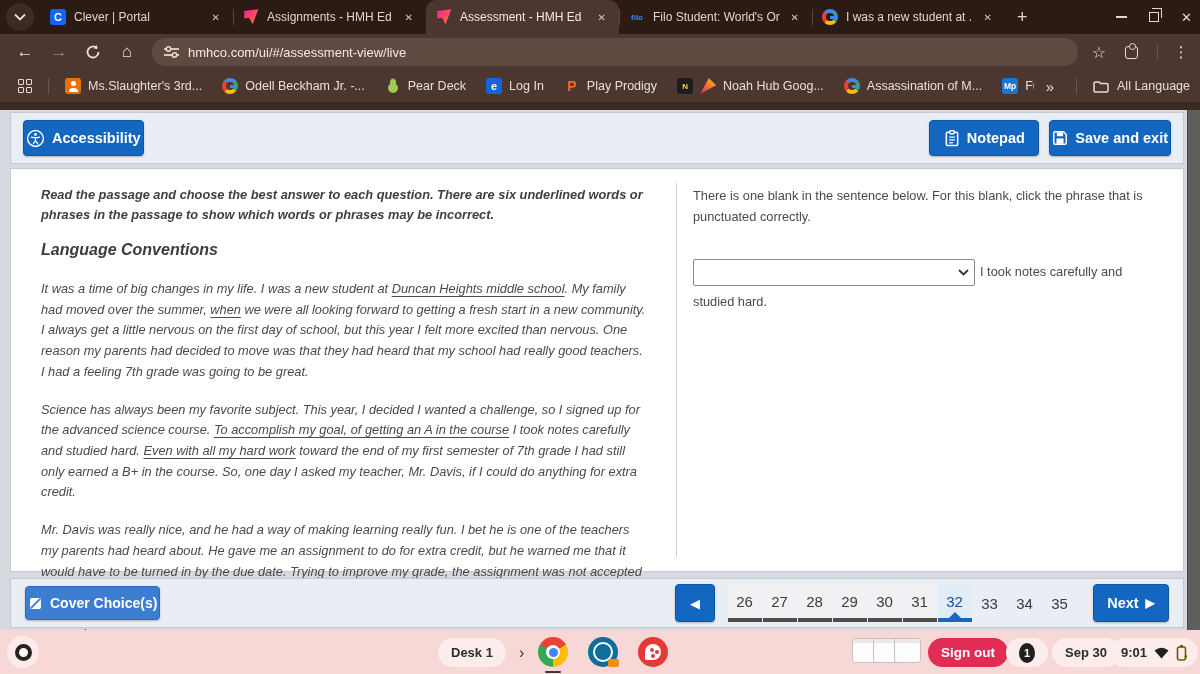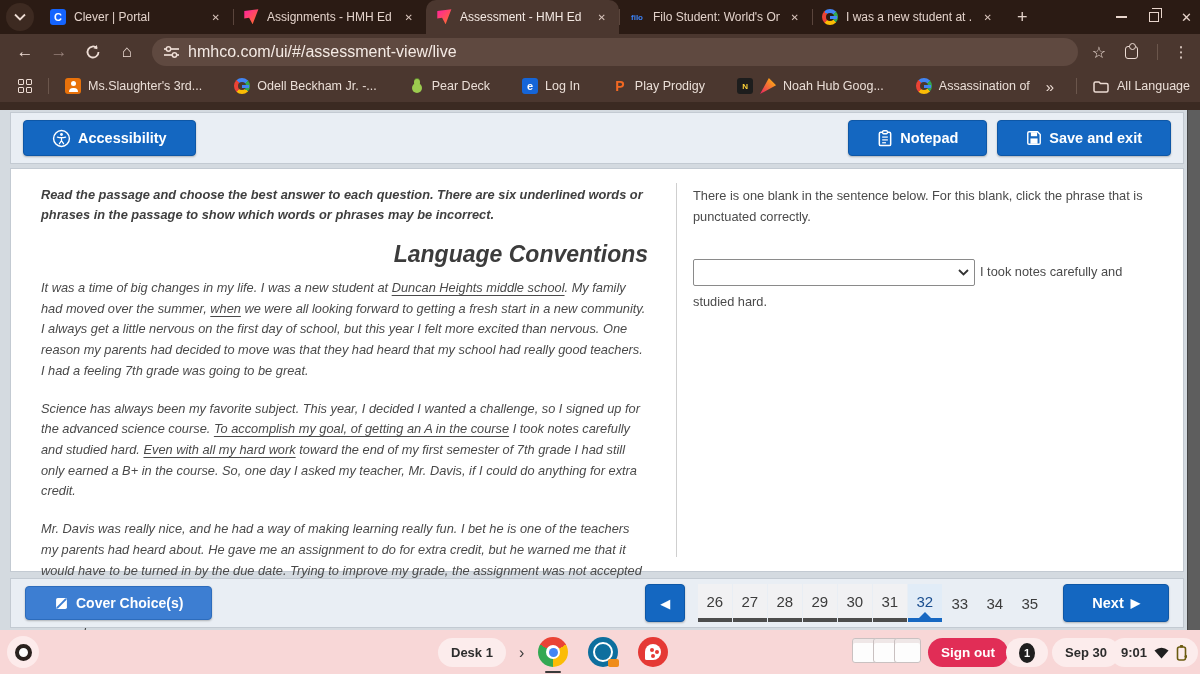--- a/index.html
+++ b/index.html
@@ -25,33 +25,33 @@
   .win-controls { position:absolute; right:8px; top:0; height:34px; display:flex; align-items:center; gap:22px; color:#e8d5cc; }
   .win-min { width:11px; height:2px; background:#e8d5cc; }
   .win-restore { width:10px; height:10px; border:1.6px solid #e8d5cc; position:relative; }
   .win-restore::after { content:""; position:absolute; left:2px; top:-5px; width:9px; height:9px; border-top:1.6px solid #e8d5cc; border-right:1.6px solid #e8d5cc; }
   .win-close { font-size:13px; line-height:1; }
 
   .nav-toolbar { position:absolute; top:34px; left:0; width:1200px; height:36px; background:#4b372f; display:flex; align-items:center; padding:0 8px; }
   .nav-icon { width:30px; height:30px; display:flex; align-items:center; justify-content:center; color:#eddcd4; font-size:17px; margin:0 2px; flex:0 0 30px; }
   .nav-icon.dim { color:#97817a; }
   .omnibox { flex:1; height:28px; margin:0 8px; background:#5f4940; border-radius:14px; display:flex; align-items:center; padding:0 12px; gap:9px; }
-  .omni-url { color:#f4eae4; font-size:16px; }
+  .omni-url { color:#f4eae4; font-size:13px; }
   .right-icons { display:flex; align-items:center; gap:6px; }
   .icon-star { color:#eddcd4; font-size:16px; width:26px; text-align:center; }
   .icon-puzzle { width:13px; height:13px; border:1.7px solid #eddcd4; border-radius:3px; position:relative; margin:0 7px; }
   .icon-puzzle::before { content:""; position:absolute; top:-4px; left:3px; width:5px; height:5px; border-radius:50%; border:1.7px solid #eddcd4; background:#4b372f; }
   .vsep { width:1px; height:16px; background:#6b564c; margin:0 6px; }
   .icon-kebab { color:#eddcd4; font-size:15px; width:22px; text-align:center; }
 
   .bookmarks-bar { position:absolute; top:70px; left:0; width:1200px; height:32px; background:#4b372f; display:flex; align-items:center; padding:0 10px; }
   .apps-grid { width:14px; height:14px; display:grid; grid-template-columns:1fr 1fr; gap:2px; margin:0 8px; }
   .apps-grid span { border:1.6px solid #eddcd4; border-radius:1px; }
   .bm-sep { width:1px; height:16px; background:#6b564c; margin:0 8px; }
-  .bookmarks { display:flex; align-items:center; gap:16px; flex:1; overflow:hidden; }
+  .bookmarks { display:flex; align-items:center; gap:4px; flex:1; overflow:hidden; }
   .bookmark { display:flex; align-items:center; gap:7px; padding:4px 8px; color:#eaded7; font-size:12.5px; white-space:nowrap; }
   .bi { width:16px; height:16px; flex:0 0 16px; display:inline-flex; align-items:center; justify-content:center; font-weight:bold; color:#fff; border-radius:3px; }
   .bi-person { background:#e8710a; position:relative; }
   .bi-person::before { content:""; position:absolute; top:3px; left:5.5px; width:5px; height:5px; border-radius:50%; background:#fff; }
   .bi-person::after { content:""; position:absolute; bottom:2.5px; left:3.5px; width:9px; height:4px; border-radius:4px 4px 0 0; background:#fff; }
   .bi-google { border-radius:50%; background:conic-gradient(from -45deg,#4285f4 0 90deg,#34a853 90deg 180deg,#fbbc05 180deg 270deg,#ea4335 270deg 360deg); position:relative; }
   .bi-google::before { content:""; position:absolute; inset:4px; background:#4b372f; border-radius:50%; }
   .bi-google::after { content:""; position:absolute; right:1px; top:7px; width:7px; height:3px; background:#4285f4; }
   .bi-pear { position:relative; }
   .bi-pear::before { content:""; position:absolute; bottom:1px; left:3px; width:10px; height:10px; border-radius:50%; background:#9ccc4f; }
@@ -63,31 +63,31 @@
   .bi-mp { background:#1976d2; font-size:8.5px; }
   .bm-right { position:absolute; right:10px; display:flex; align-items:center; gap:8px; color:#eaded7; font-size:12.5px; background:#4b372f; padding-left:6px; }
   .chev2 { font-size:15px; color:#eddcd4; padding:0 6px; }
   .chrome-bottom { position:absolute; top:102px; left:0; width:1200px; height:8px; background:#3b2a22; }
 
   
   .page { position:absolute; top:110px; left:0; width:1200px; height:520px; background:#d4dae0; }
   .pg-scrollbar { position:absolute; right:0; top:0; width:13px; height:520px; background:#5e5e5e; border-left:1px solid #454545; }
 
   .assess-header { position:absolute; top:2px; left:10px; right:16px; height:52px; background:#e9eef4; border:1px solid #c3cad2; display:flex; align-items:center; padding:0 12px; }
-  .blue-btn { background:#1467c1; color:#fff; border:1px solid #0e57a6; border-radius:4px; height:36px; display:inline-flex; align-items:center; justify-content:center; gap:7px; font-size:14.5px; font-weight:bold; padding:0 28px; box-shadow:0 1px 2px rgba(0,0,0,.25); }
+  .blue-btn { background:#1467c1; color:#fff; border:1px solid #0e57a6; border-radius:4px; height:36px; display:inline-flex; align-items:center; justify-content:center; gap:7px; font-size:14.5px; font-weight:bold; padding:0 2px; box-shadow:0 1px 2px rgba(0,0,0,.25); }
   .hdr-right { margin-left:auto; display:flex; gap:10px; }
   .hdr-right .blue-btn { min-width:110px; }
 
   .content-card { position:absolute; top:58px; left:10px; right:16px; height:404px; background:#fff; border:1px solid #c3cad2; display:flex; }
   .left-panel { width:684px; padding:16px 28px 0 30px;font-style:italic; }
   .panel-divider { width:1px; background:#cfcfcf; margin:14px 0; }
   .right-panel { flex:1; padding:16px 20px 0 16px; }
 
   .instructions { font-size:12.8px; font-weight:bold; color:#3f3f3f; line-height:1.6; }
-  .passage-title { text-align:right; font-size:23px; font-weight:bold; color:#3c3c3c; margin:15px 0 10px; }
+  .passage-title { text-align:left; font-size:16px; font-weight:bold; color:#3c3c3c; margin:15px 0 20px; }
   .passage-para { font-size:12.8px; color:#4a4a4a; line-height:1.62; margin-bottom:17px; }
   .passage-para .u { text-decoration:underline; text-underline-offset:2.5px; }
 
   .q-prompt { font-size:12.8px; color:#4a4a4a; line-height:1.65; width:470px; }
   .q-body { margin-top:30px; width:470px; font-size:12.8px; color:#4a4a4a; line-height:2.3; }
   .q-select { display:inline-flex; align-items:center; justify-content:flex-end; width:282px; height:27px; border:1px solid #8a8a8a; border-radius:2px; background:#fff; vertical-align:middle; padding-right:5px; margin-right:5px; }
 
   .assess-footer { position:absolute; top:468px; left:10px; right:16px; height:50px; background:#e9eef4; border:1px solid #c3cad2; display:flex; align-items:center; padding:0 14px; }
   .cover-btn { background:#3d7ed2; border-color:#2d6cbc; height:34px; font-size:14px; }
   .pager { margin-left:auto; display:flex; align-items:center; gap:6px; }

